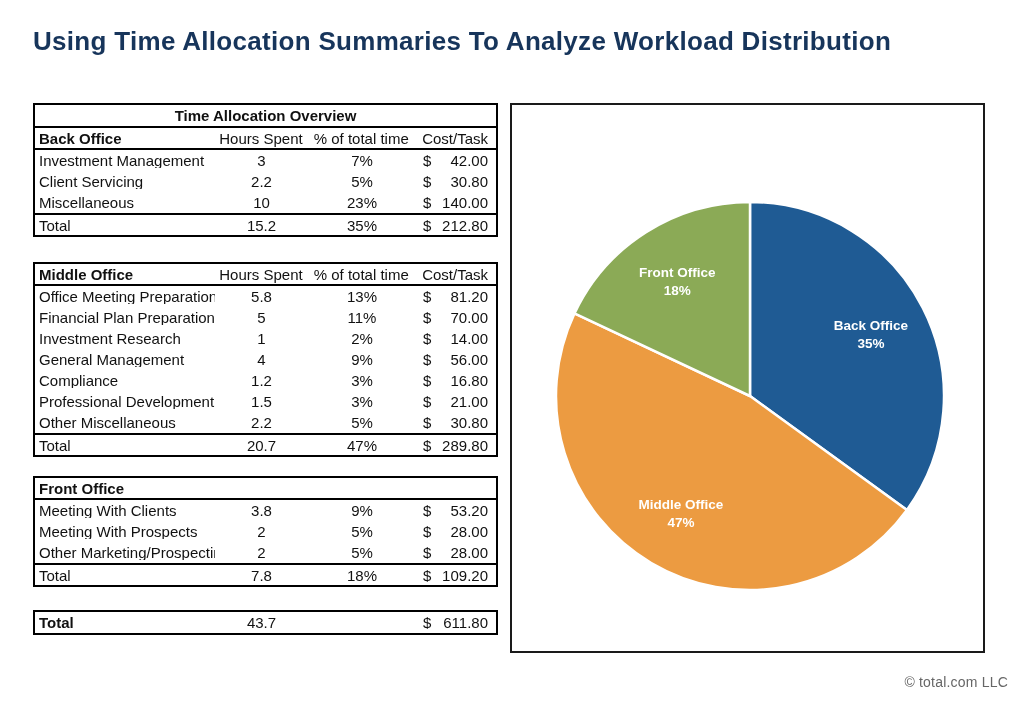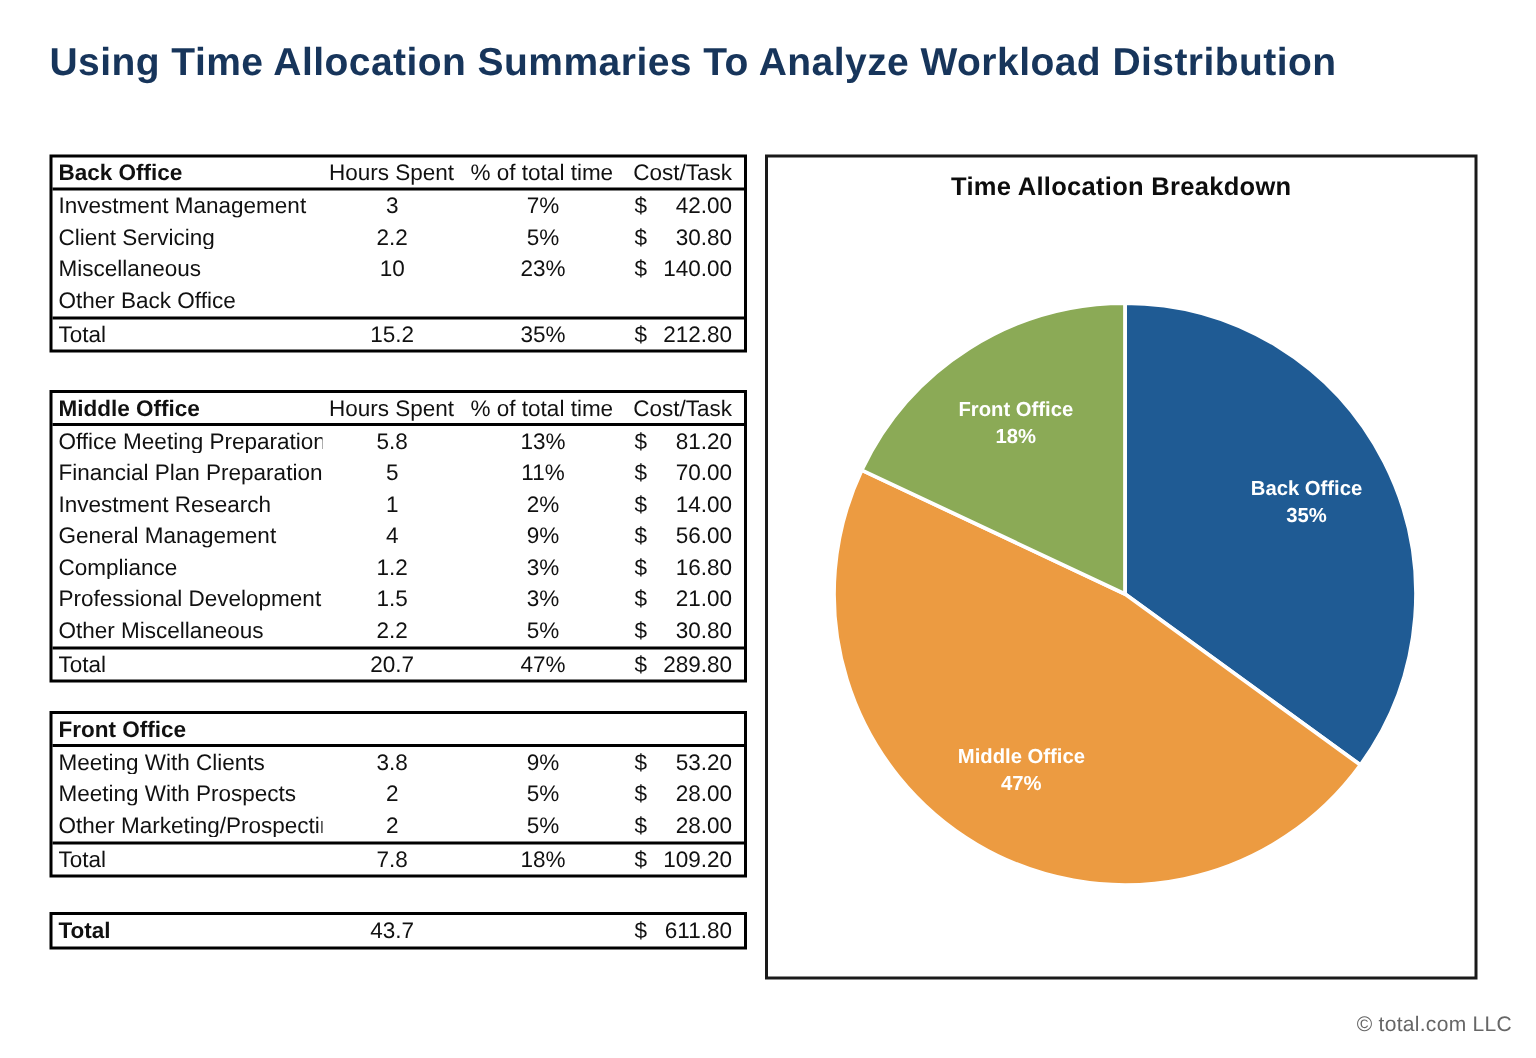--- a/index.html
+++ b/index.html
@@ -47,20 +47,23 @@
     font-size:14px; color:#666; letter-spacing:0.2px;
   }
 </style>
 </head>
 <body>
 
 <div class="page-title">Using Time Allocation Summaries To Analyze Workload Distribution</div>
 
 <div class="tables-root" id="tables-root">
     <div class="xl-table gap-a">
+      <div class="t-row title-row">
+        <div class=" bold">Time Allocation Overview</div>
+      </div>
       <div class="t-row header-row">
         <div class="c-task bold">Back Office</div>
         <div class="c-hours">Hours Spent</div>
         <div class="c-pct">% of total time</div>
         <div class="c-cost" style="justify-content: center;">Cost/Task</div>
       </div>
       <div class="t-row ">
         <div class="c-task">Investment Management</div>
         <div class="c-hours">3</div>
         <div class="c-pct">7%</div>
@@ -79,26 +82,20 @@
         </div>
       </div>
       <div class="t-row ">
         <div class="c-task">Miscellaneous</div>
         <div class="c-hours">10</div>
         <div class="c-pct">23%</div>
         <div class="c-cost">
           <span>$</span>
           <span>140.00</span>
         </div>
-      </div>
-      <div class="t-row ">
-        <div class="c-task">Other Back Office</div>
-        <div class="c-hours"></div>
-        <div class="c-pct"></div>
-        <div class="c-cost"></div>
       </div>
       <div class="t-row total-row">
         <div class="c-task">Total</div>
         <div class="c-hours">15.2</div>
         <div class="c-pct">35%</div>
         <div class="c-cost">
           <span>$</span>
           <span>212.80</span>
         </div>
       </div>
@@ -243,16 +240,15 @@
 <div class="chart-panel">
   <svg class="pie-svg" id="pie-svg" viewBox="0 0 471 546">
       <path d="M 238 291 L 238.00 97.00 A 194 194 0 0 1 394.95 405.03 Z" fill="#1F5B94" stroke="#FFFFFF" stroke-width="2.5" stroke-linejoin="round"></path>
       <text x="359.0" y="225.3" text-anchor="middle" class="pie-label"><tspan x="359.0">Back Office</tspan><tspan x="359.0" dy="18">35%</tspan></text>
       <path d="M 238 291 L 394.95 405.03 A 194 194 0 0 1 62.46 208.40 Z" fill="#EC9B41" stroke="#FFFFFF" stroke-width="2.5" stroke-linejoin="round"></path>
       <text x="168.9" y="403.9" text-anchor="middle" class="pie-label"><tspan x="168.9">Middle Office</tspan><tspan x="168.9" dy="18">47%</tspan></text>
       <path d="M 238 291 L 62.46 208.40 A 194 194 0 0 1 238.00 97.00 Z" fill="#8BAA56" stroke="#FFFFFF" stroke-width="2.5" stroke-linejoin="round"></path>
       <text x="165.2" y="172.3" text-anchor="middle" class="pie-label"><tspan x="165.2">Front Office</tspan><tspan x="165.2" dy="18">18%</tspan></text>
     </svg>
 
-  <div class="chart-title">Time Allocation Breakdown</div>
 </div>
 
 <div class="footer">© total.com LLC</div>
 
 </body></html>

